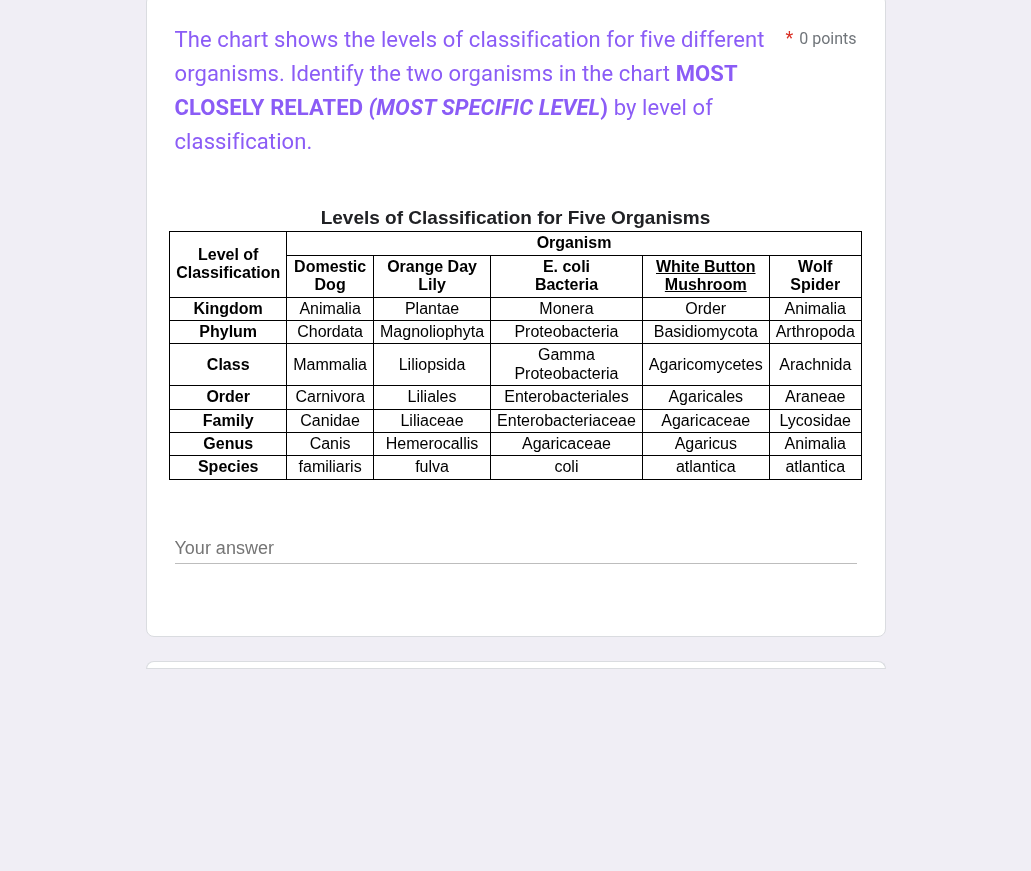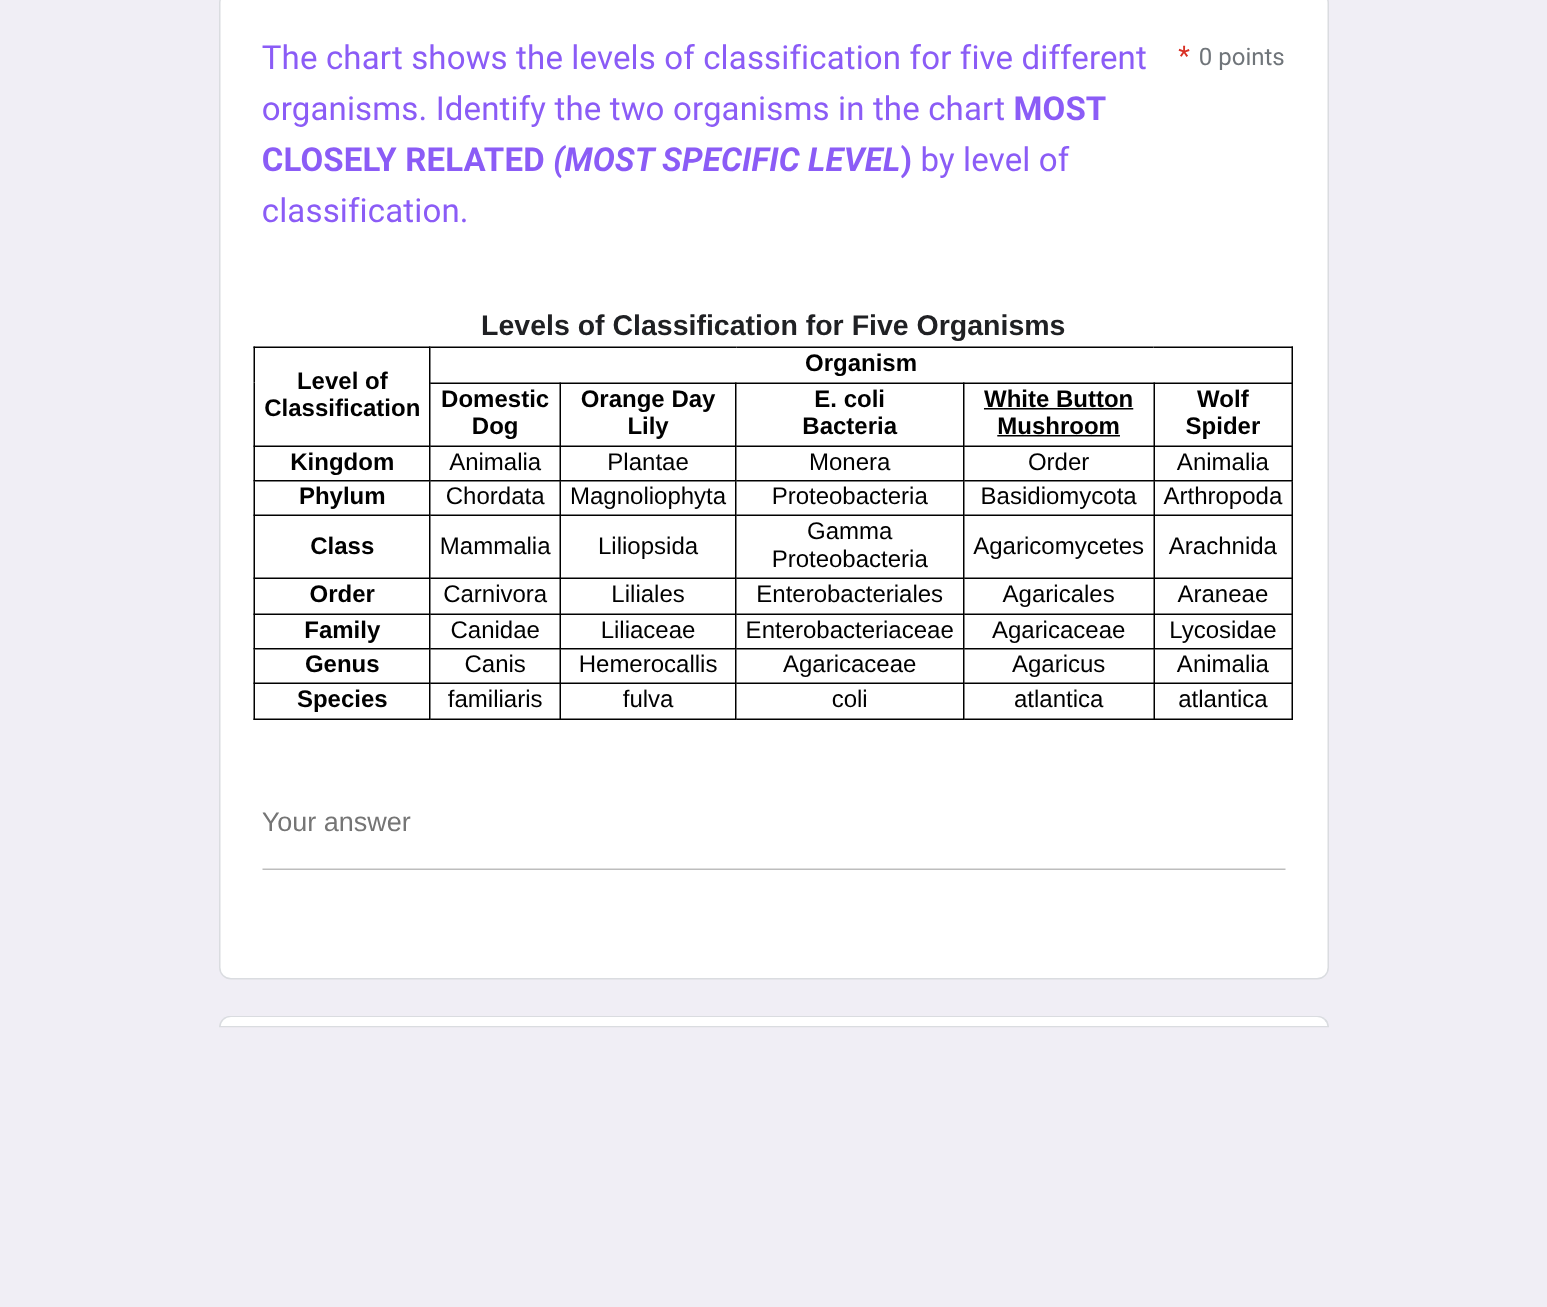--- a/index.html
+++ b/index.html
@@ -78,21 +78,21 @@
   .col-level { width: 100px; }
   .col-org   { width: 84px; }
   .col-orgw  { width: 130px; }
   .col-orgm  { width: 110px; text-decoration: underline; }
   .answer-field {
     margin-top: 52px;
     border: none;
     border-bottom: 1px solid #bdbdbd;
     width: 100%;
     font-size: 18px;
-    padding: 6px 0 20px 0;
+    padding: 6px 0 4px 0;
     color: #202124;
     outline: none;
     background: transparent;
   }
   .answer-field::placeholder { color: #757575; }
   .spacer-below {
     height: 40px;
   }
   .next-card-hint {
     width: 740px;

